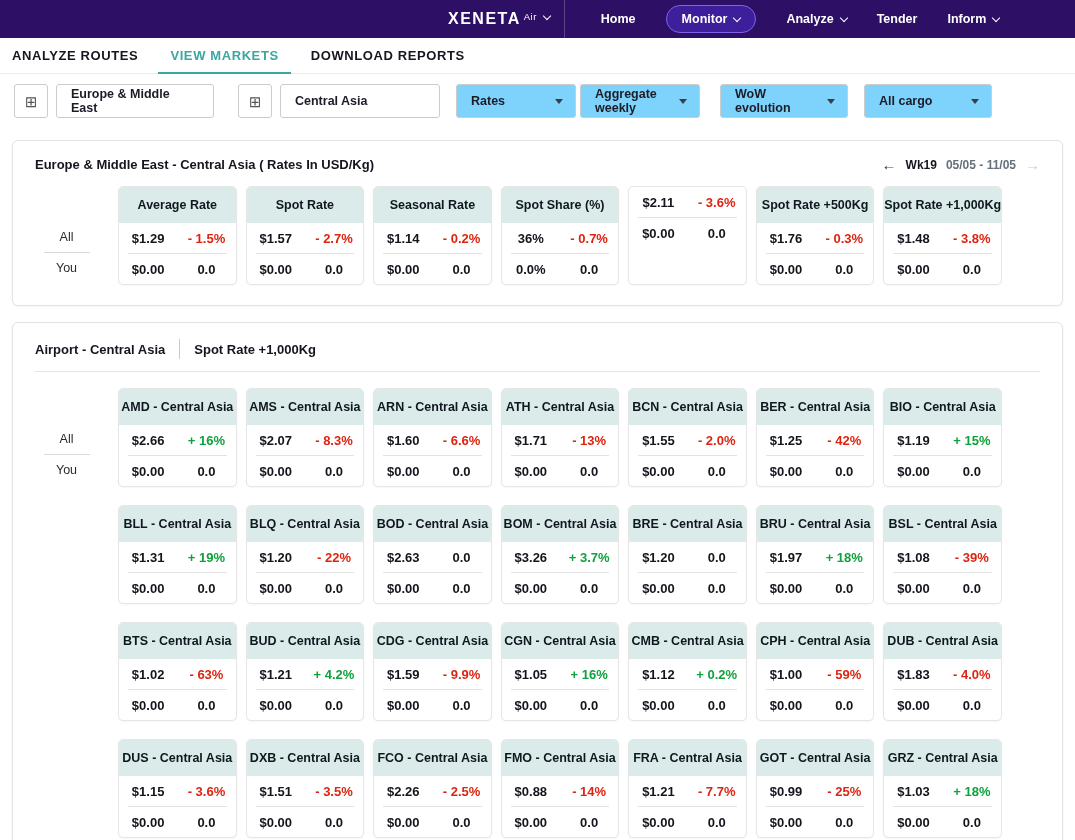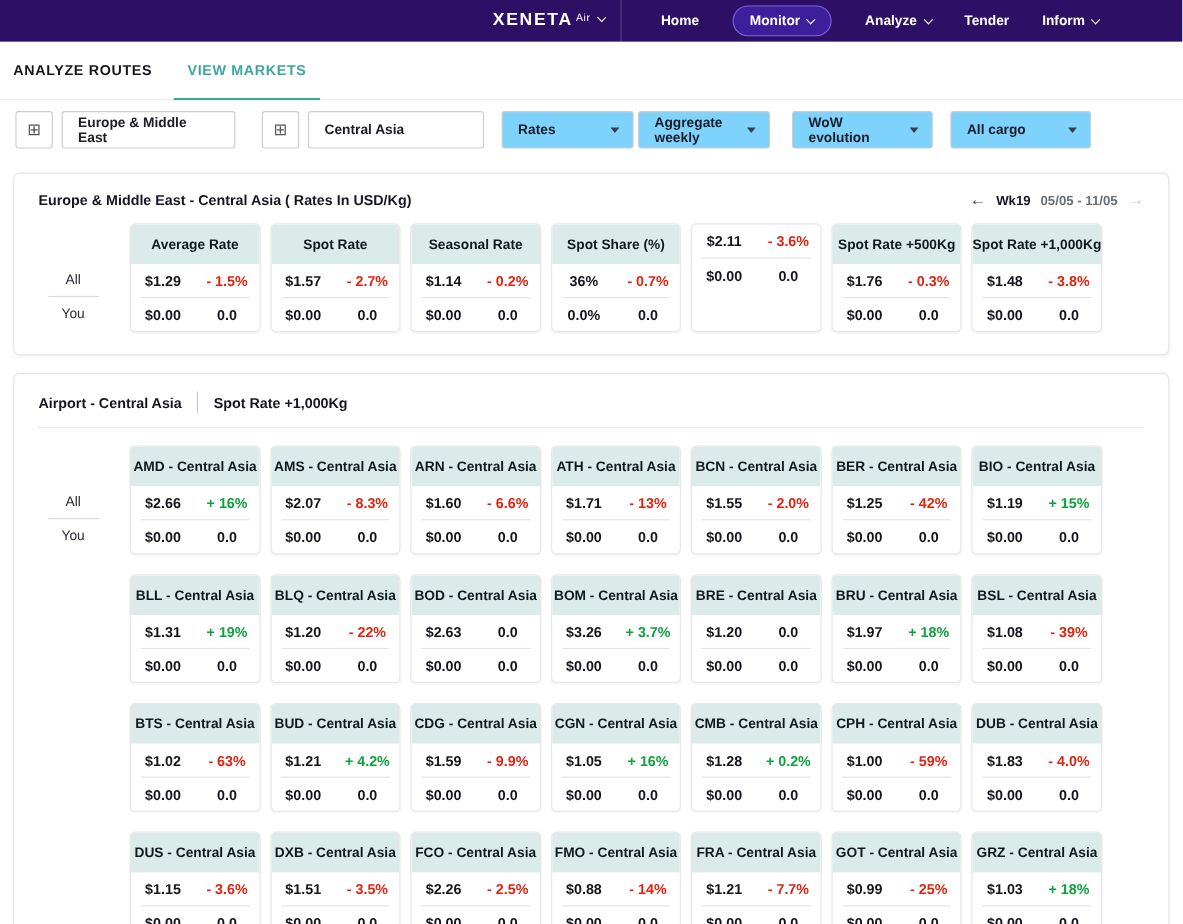--- a/index.html
+++ b/index.html
@@ -14,21 +14,21 @@
   .brand-sub { font-size:9.5px; font-weight:400; margin-left:3px; margin-top:1px; letter-spacing:.5px; }
   .chev { display:inline-block; width:6px; height:6px; border-right:1.6px solid #fff;
     border-bottom:1.6px solid #fff; transform:rotate(45deg); margin-left:7px; margin-bottom:2px; }
   .brand .chev { margin-top:3px; margin-bottom:0; }
   .nav-divider { width:1px; height:38px; background:rgba(255,255,255,.22); margin-left:14px; }
   .nav-items { display:flex; align-items:center; margin-left:36px; gap:30px; }
   .nav-item { display:flex; align-items:center; font-size:12.5px; font-weight:600; cursor:pointer; white-space:nowrap; }
   .nav-item.nav-active { border:1px solid #7f63e6; background:#3d1e9b; border-radius:16px; padding:6px 15px; }
 
   
-  .tabbar { height:53px; display:flex; align-items:stretch; gap:8px; padding-left:0;
+  .tabbar { height:36px; display:flex; align-items:stretch; gap:8px; padding-left:0;
     border-bottom:1px solid #ececec; background:#fff; }
   .tab { display:flex; align-items:center; padding:0 12px; font-size:13px; font-weight:700;
     letter-spacing:.6px; cursor:pointer; border-bottom:2px solid transparent; margin-bottom:-1px; color:#16161e; }
   .tab-active { color:#3ba79f; border-bottom-color:#3ba79f; }
 
   
   .filterbar { display:flex; align-items:center; padding:10px 14px 6px 14px; background:#fff; }
   .add-btn { width:34px; height:34px; border:1px solid #ccc; border-radius:3px; background:#fff;
     display:flex; align-items:center; justify-content:center; cursor:pointer; flex:0 0 auto; }
   .add-glyph { font-size:15px; color:#555; line-height:1; }
@@ -115,20 +115,21 @@
       <div class="nav-item">
         <span>Inform</span>
         <i class="chev"></i>
       </div>
     </div>
 </nav>
 
 <div class="tabbar">
     <div class="tab">ANALYZE ROUTES</div>
     <div class="tab tab-active">VIEW MARKETS</div>
+    <div class="tab">DOWNLOAD REPORTS</div>
   </div>
 
 <div class="filterbar">
   <button class="add-btn">
     <span class="add-glyph">⊞</span>
   </button>
   <div class="route-input origin">Europe &amp; Middle East</div>
   <div class="spacer-24"></div>
   <button class="add-btn">
     <span class="add-glyph">⊞</span>
@@ -504,21 +505,21 @@
     </div>
     <div class="mini-div"></div>
     <div class="val-row">
       <span>$0.00</span>
       <span class="chg-flat">0.0</span>
     </div>
   </div>
           <div class="mini">
     <div class="mini-head">CMB - Central Asia</div>
     <div class="val-row">
-      <span>$1.28</span>
+      <span>$1.12</span>
       <span class="chg-up">+ 0.2%</span>
     </div>
     <div class="mini-div"></div>
     <div class="val-row">
       <span>$0.00</span>
       <span class="chg-flat">0.0</span>
     </div>
   </div>
           <div class="mini">
     <div class="mini-head">CPH - Central Asia</div>

